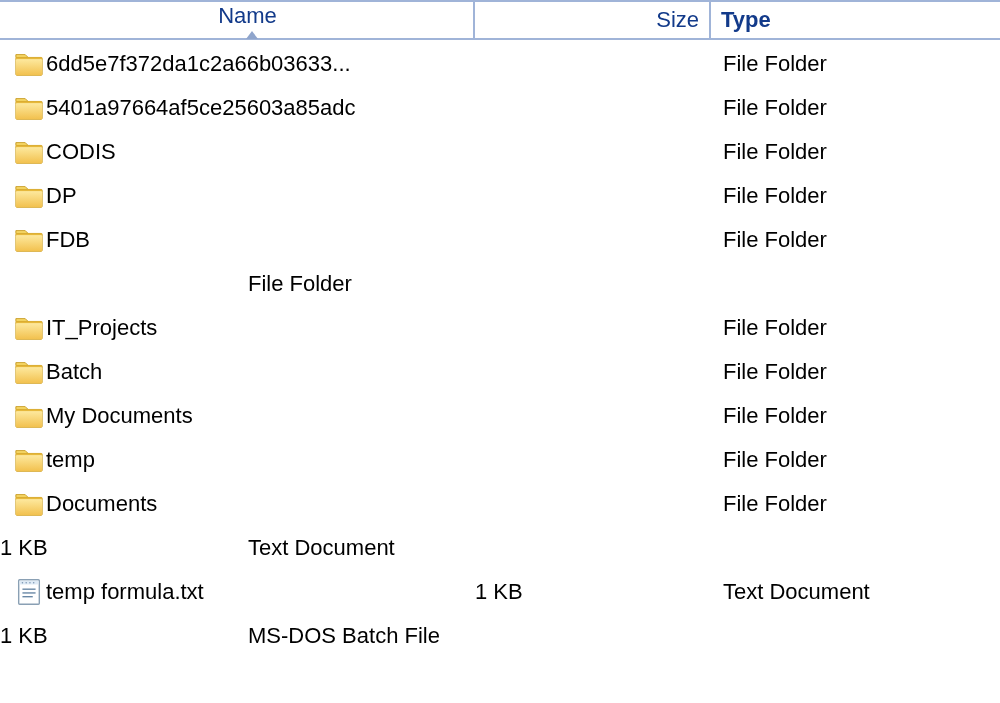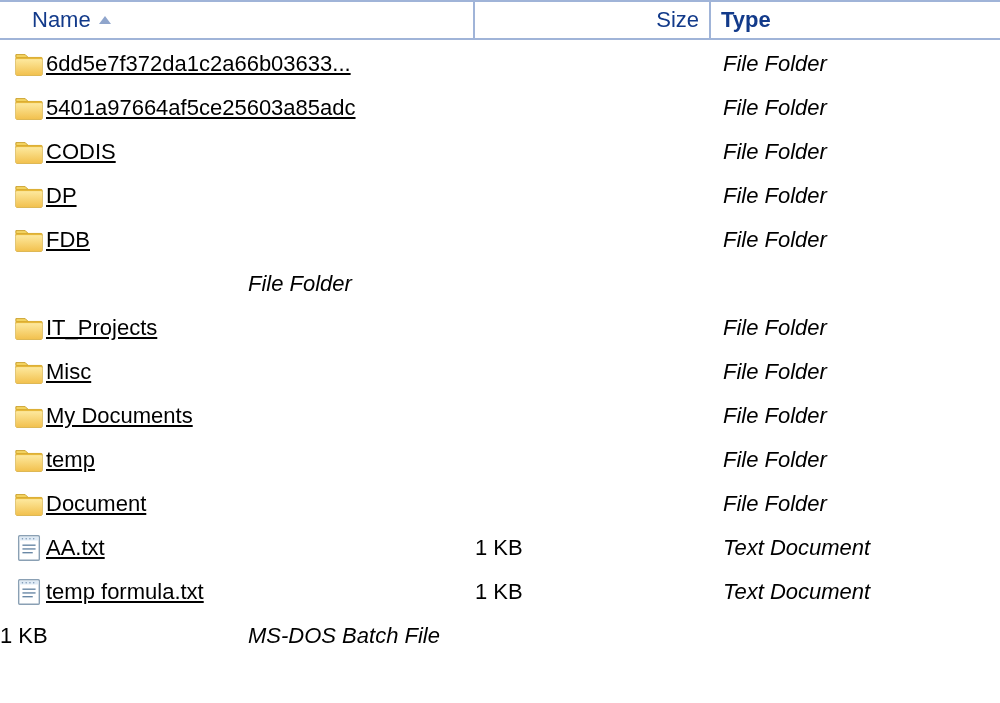--- a/index.html
+++ b/index.html
@@ -27,21 +27,21 @@
     }
     .header-col {
       height: 100%;
       display: flex;
       align-items: center;
       padding: 0 10px;
       border-right: 2px solid #a0b4d8;
       color: #123a8a;
       font-weight: normal;
     }
-    .col-name { width: 475px; padding-left: 32px; }
+    .col-name { width: 475px; padding-left: 32px; flex-direction: column; }
     .col-size { width: 236px; justify-content: flex-end; }
     .col-type { flex: 1; border-right: none; font-weight: bold; }
     .sort-indicator {
       margin-left: 8px;
       display: inline-block;
       width: 0;
       height: 0;
       border-left: 6px solid transparent;
       border-right: 6px solid transparent;
       border-bottom: 8px solid #8fa5cc;
@@ -63,33 +63,31 @@
       text-overflow: ellipsis;
       padding-left: 14px;
     }
     .cell-size {
       width: 236px;
       padding-right: 12px;
     }
     .cell-type {
       flex: 1;
       padding-left: 12px;
-      font-style: italic;
     }
     .icon {
       width: 30px;
       height: 30px;
       margin-right: 2px;
       flex-shrink: 0;
       display: inline-block;
       position: relative;
     }
     .file-name {
       white-space: nowrap;
-      text-decoration: underline;
     }
 
     
     .folder-icon svg {
       width: 100%;
       height: 100%;
     }
 
     
     .text-icon svg {
@@ -245,21 +243,21 @@
     <rect x="2" y="9" width="28" height="19" rx="1" fill="#fce48a" stroke="#c89a1e" stroke-width="1"></rect>
     <path d="M2 9 L30 9 L30 11 L2 11 Z" fill="#e6b83b"></path>
     <rect x="2" y="11" width="28" height="17" rx="1" fill="url(#folderGrad)"></rect>
     <defs>
       <linearGradient id="folderGrad" x1="0" y1="0" x2="0" y2="1">
         <stop offset="0" stop-color="#fde89d"></stop>
         <stop offset="1" stop-color="#f2c14e"></stop>
       </linearGradient>
     </defs>
   </svg></span>
-        <span class="file-name">Misc</span>
+        <span class="file-name">Batch</span>
       </div>
       <div class="cell-size"></div>
       <div class="cell-type">File Folder</div>
     </div>
     <div class="file-row">
       <div class="cell-name">
         <span class="icon folder-icon"><svg viewBox="0 0 32 32">
     <path d="M2 9 L2 6 L12 6 L15 9 Z" fill="#f8d96a" stroke="#c89a1e" stroke-width="1"></path>
     <rect x="2" y="9" width="28" height="19" rx="1" fill="#fce48a" stroke="#c89a1e" stroke-width="1"></rect>
     <path d="M2 9 L30 9 L30 11 L2 11 Z" fill="#e6b83b"></path>
@@ -302,58 +300,44 @@
     <rect x="2" y="9" width="28" height="19" rx="1" fill="#fce48a" stroke="#c89a1e" stroke-width="1"></rect>
     <path d="M2 9 L30 9 L30 11 L2 11 Z" fill="#e6b83b"></path>
     <rect x="2" y="11" width="28" height="17" rx="1" fill="url(#folderGrad)"></rect>
     <defs>
       <linearGradient id="folderGrad" x1="0" y1="0" x2="0" y2="1">
         <stop offset="0" stop-color="#fde89d"></stop>
         <stop offset="1" stop-color="#f2c14e"></stop>
       </linearGradient>
     </defs>
   </svg></span>
-        <span class="file-name">Document</span>
-      </div>
-      <div class="cell-size"></div>
-      <div class="cell-type">File Folder</div>
+        <span class="file-name">Documents</span>
+      </div>
+      <div class="cell-size"></div>
+      <div class="cell-type">File Folder</div>
+    </div>
+    <div class="file-row">
+      <div class="cell-size">1 KB</div>
+      <div class="cell-type">Text Document</div>
     </div>
     <div class="file-row">
       <div class="cell-name">
         <span class="icon text-icon"><svg viewBox="0 0 32 32">
     <rect x="5" y="3" width="22" height="26" rx="1" fill="#ffffff" stroke="#8aa0b4" stroke-width="1.5"></rect>
     <path d="M6 4 L26 4 L26 8 L6 8 Z" fill="#deeaf5"></path>
     <circle cx="9" cy="6" r="0.8" fill="#7a95b1"></circle>
     <circle cx="13" cy="6" r="0.8" fill="#7a95b1"></circle>
     <circle cx="17" cy="6" r="0.8" fill="#7a95b1"></circle>
     <circle cx="21" cy="6" r="0.8" fill="#7a95b1"></circle>
     <line x1="9" y1="13" x2="23" y2="13" stroke="#6a88a6" stroke-width="1.5"></line>
     <line x1="9" y1="17" x2="23" y2="17" stroke="#6a88a6" stroke-width="1.5"></line>
     <line x1="9" y1="21" x2="20" y2="21" stroke="#6a88a6" stroke-width="1.5"></line>
   </svg></span>
-        <span class="file-name">AA.txt</span>
+        <span class="file-name">temp formula.txt</span>
       </div>
       <div class="cell-size">1 KB</div>
       <div class="cell-type">Text Document</div>
     </div>
     <div class="file-row">
-      <div class="cell-name">
-        <span class="icon text-icon"><svg viewBox="0 0 32 32">
-    <rect x="5" y="3" width="22" height="26" rx="1" fill="#ffffff" stroke="#8aa0b4" stroke-width="1.5"></rect>
-    <path d="M6 4 L26 4 L26 8 L6 8 Z" fill="#deeaf5"></path>
-    <circle cx="9" cy="6" r="0.8" fill="#7a95b1"></circle>
-    <circle cx="13" cy="6" r="0.8" fill="#7a95b1"></circle>
-    <circle cx="17" cy="6" r="0.8" fill="#7a95b1"></circle>
-    <circle cx="21" cy="6" r="0.8" fill="#7a95b1"></circle>
-    <line x1="9" y1="13" x2="23" y2="13" stroke="#6a88a6" stroke-width="1.5"></line>
-    <line x1="9" y1="17" x2="23" y2="17" stroke="#6a88a6" stroke-width="1.5"></line>
-    <line x1="9" y1="21" x2="20" y2="21" stroke="#6a88a6" stroke-width="1.5"></line>
-  </svg></span>
-        <span class="file-name">temp formula.txt</span>
-      </div>
-      <div class="cell-size">1 KB</div>
-      <div class="cell-type">Text Document</div>
-    </div>
-    <div class="file-row">
       <div class="cell-size">1 KB</div>
       <div class="cell-type">MS-DOS Batch File</div>
     </div>
   </div>
 
 </body></html>

